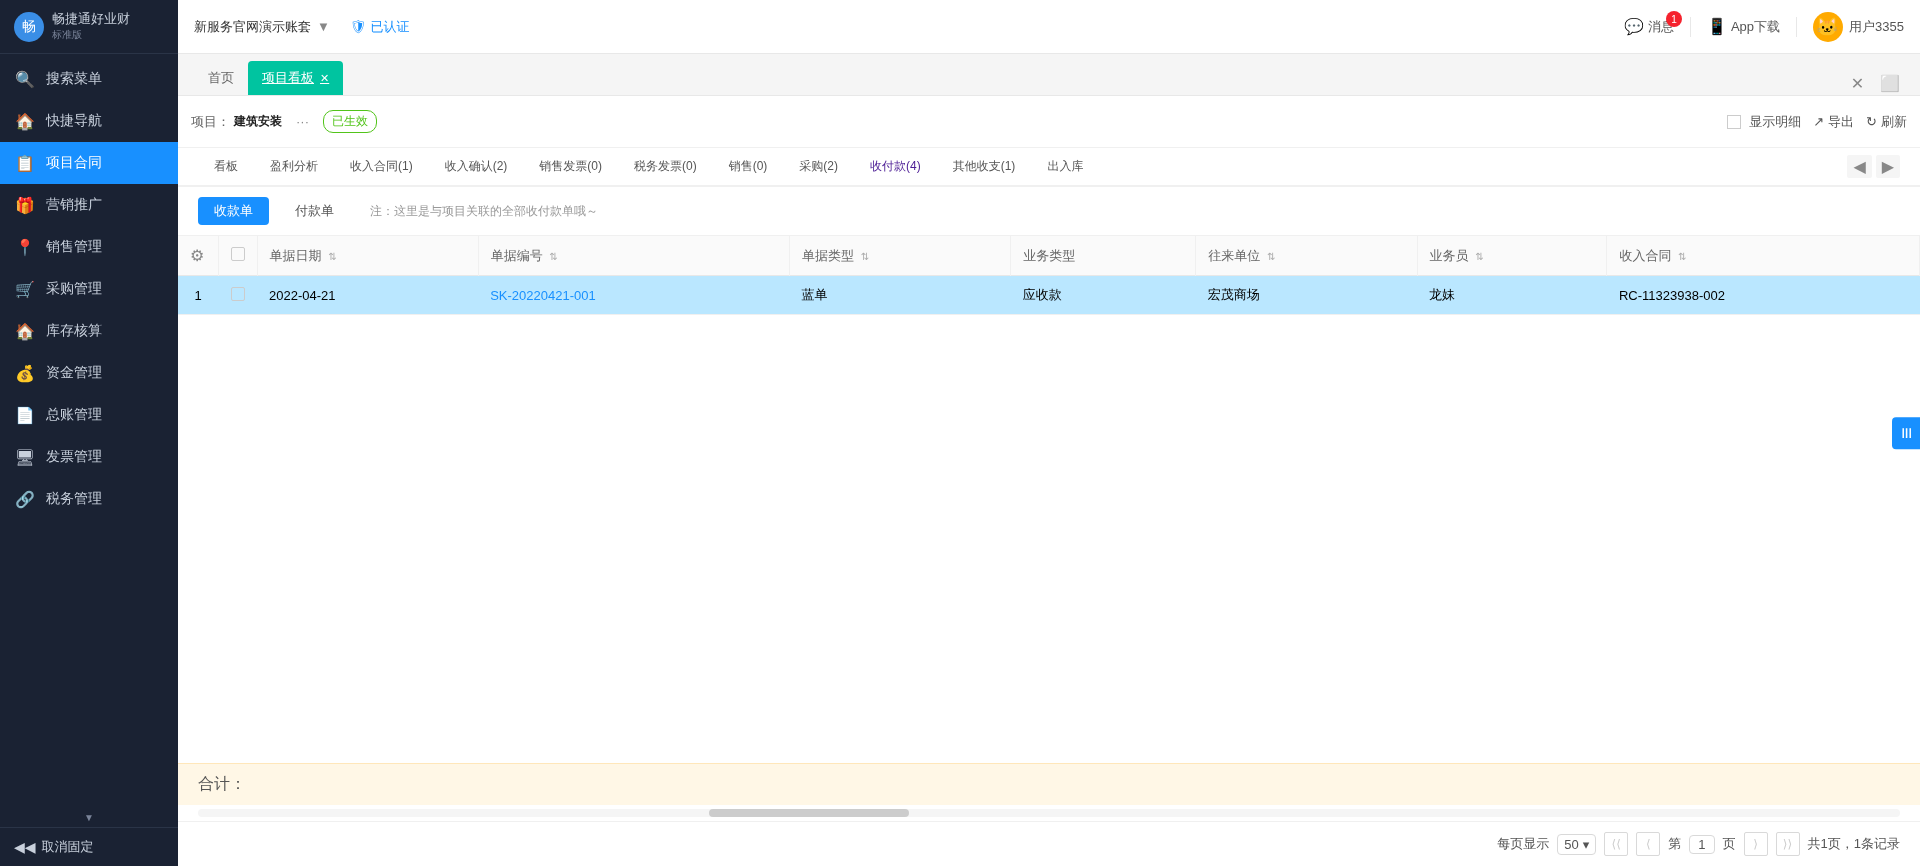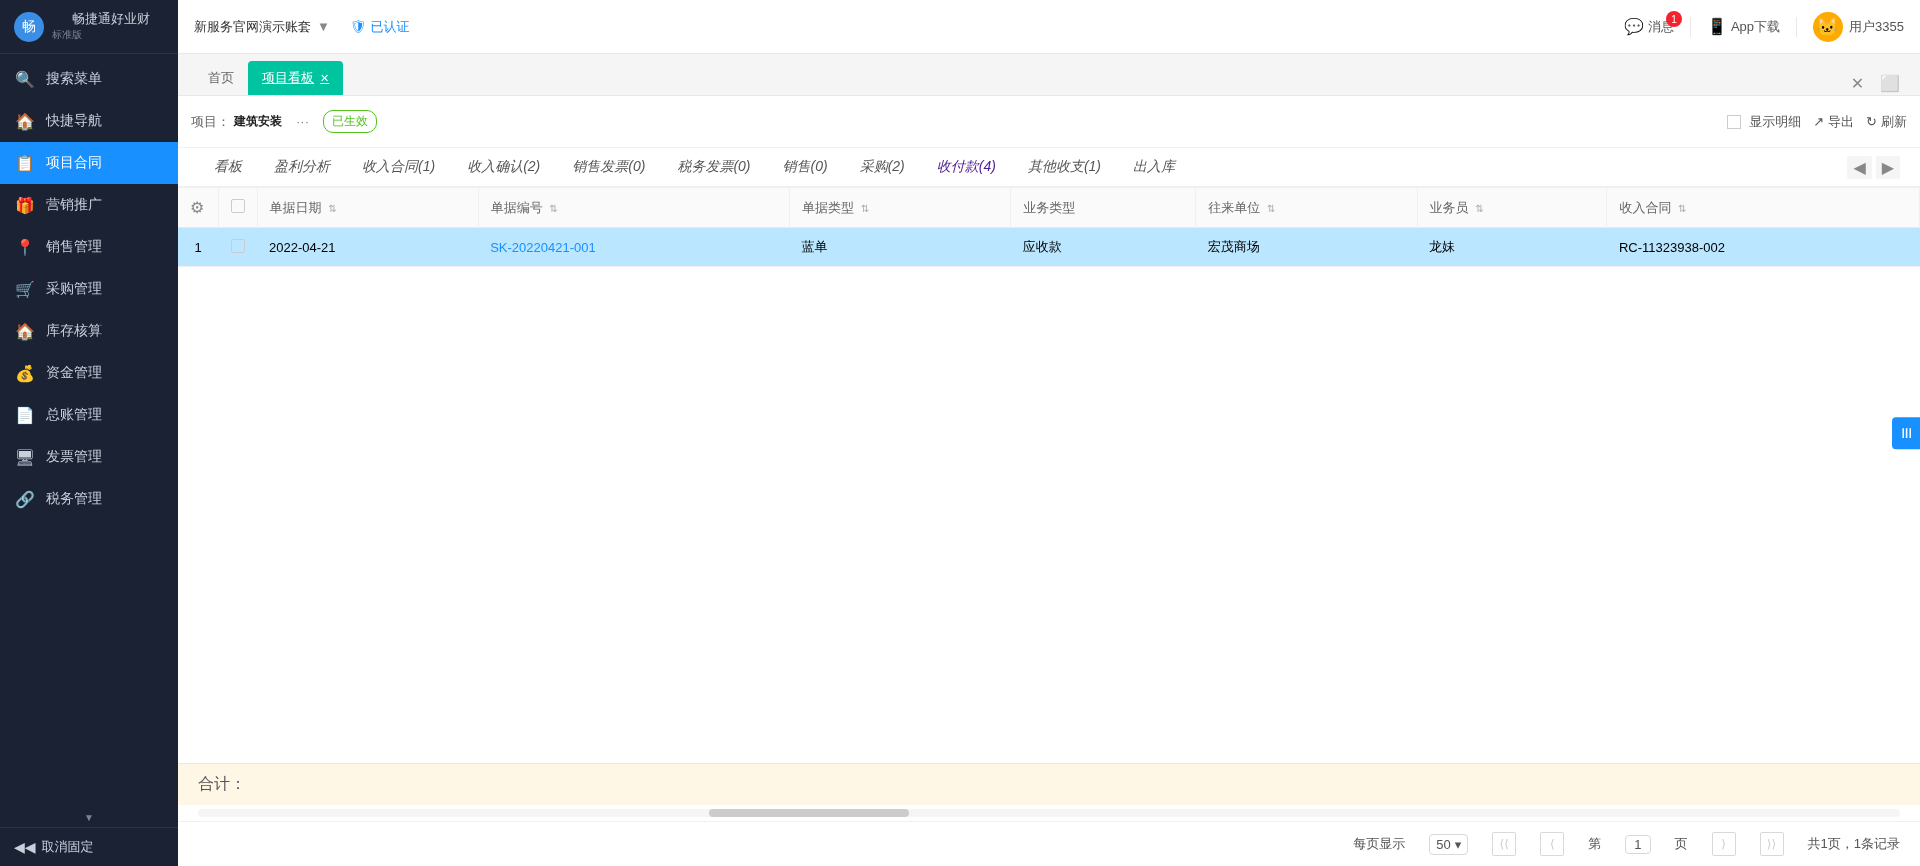--- a/index.html
+++ b/index.html
@@ -28,21 +28,21 @@
       background: #3a8ee6;
       border-radius: 50%;
       display: flex;
       align-items: center;
       justify-content: center;
       color: white;
       font-size: 14px;
       margin-right: 8px;
       flex-shrink: 0;
     }
-    .sidebar-logo-text { font-size: 13px; color: #c8d0dc; line-height: 1.3; margin-left: 20px; }
+    .sidebar-logo-text { font-size: 13px; color: #c8d0dc; line-height: 1.3; }
     .sidebar-logo-sub { font-size: 10px; color: #7a8499; }
     .sidebar-nav { flex: 1; overflow-y: auto; padding: 4px 0; }
     .sidebar-nav::-webkit-scrollbar { width: 4px; }
     .sidebar-nav::-webkit-scrollbar-thumb { background: #3a4560; }
     .sidebar-item {
       display: flex;
       align-items: center;
       padding: 10px 14px;
       cursor: pointer;
       color: #c8d0dc;
@@ -245,26 +245,25 @@
       padding: 0 20px;
       border-bottom: 2px solid #f0f0f0;
       flex-shrink: 0;
       gap: 0;
       overflow-x: auto;
     }
     .sub-tabs::-webkit-scrollbar { display: none; }
     .sub-tab {
       padding: 10px 16px;
       cursor: pointer;
-      font-size: 14px;
+      font-size: 12px;
       color: #555;
       white-space: nowrap;
       border-bottom: 2px solid transparent;
       margin-bottom: -2px;
-      font-style: italic;
     }
     .sub-tab.active {
       color: #4c1d95;
       border-bottom: 2px solid #1890ff;
     }
     .sub-tab-nav {
       margin-left: auto;
       display: flex;
       align-items: center;
       gap: 4px;
@@ -375,21 +374,21 @@
     
     .pagination {
       display: flex;
       align-items: center;
       justify-content: flex-end;
       padding: 10px 20px;
       font-size: 13px;
       color: #555;
       border-top: 1px solid #f0f0f0;
       flex-shrink: 0;
-      gap: 24px;
+      gap: 8px;
     }
     .pagination-label { color: #555; }
     .pagination-select {
       border: 1px solid #d9d9d9;
       border-radius: 4px;
       padding: 2px 6px;
       display: flex;
       align-items: center;
       cursor: pointer;
       background: white;
@@ -617,20 +616,29 @@
         </div>
         <div class="sub-tab">
           <span>出入库</span>
         </div>
         <div class="sub-tab-nav">
           <div class="sub-tab-nav-btn">◀</div>
           <div class="sub-tab-nav-btn">▶</div>
         </div>
       </div>
 
+      <div class="inner-tabs">
+        <div class="inner-tab active">
+          <span>收款单</span>
+        </div>
+        <div class="inner-tab">
+          <span>付款单</span>
+        </div>
+        <span class="inner-tab-note">注：这里是与项目关联的全部收付款单哦～</span>
+      </div>
 
       <div class="table-area">
         <table class="data-table">
           <thead>
             <tr>
               <th class="gear-col">
                 <span class="gear-icon-btn">⚙</span>
               </th>
               <th class="check-col">
                 <span class="table-checkbox"></span>

